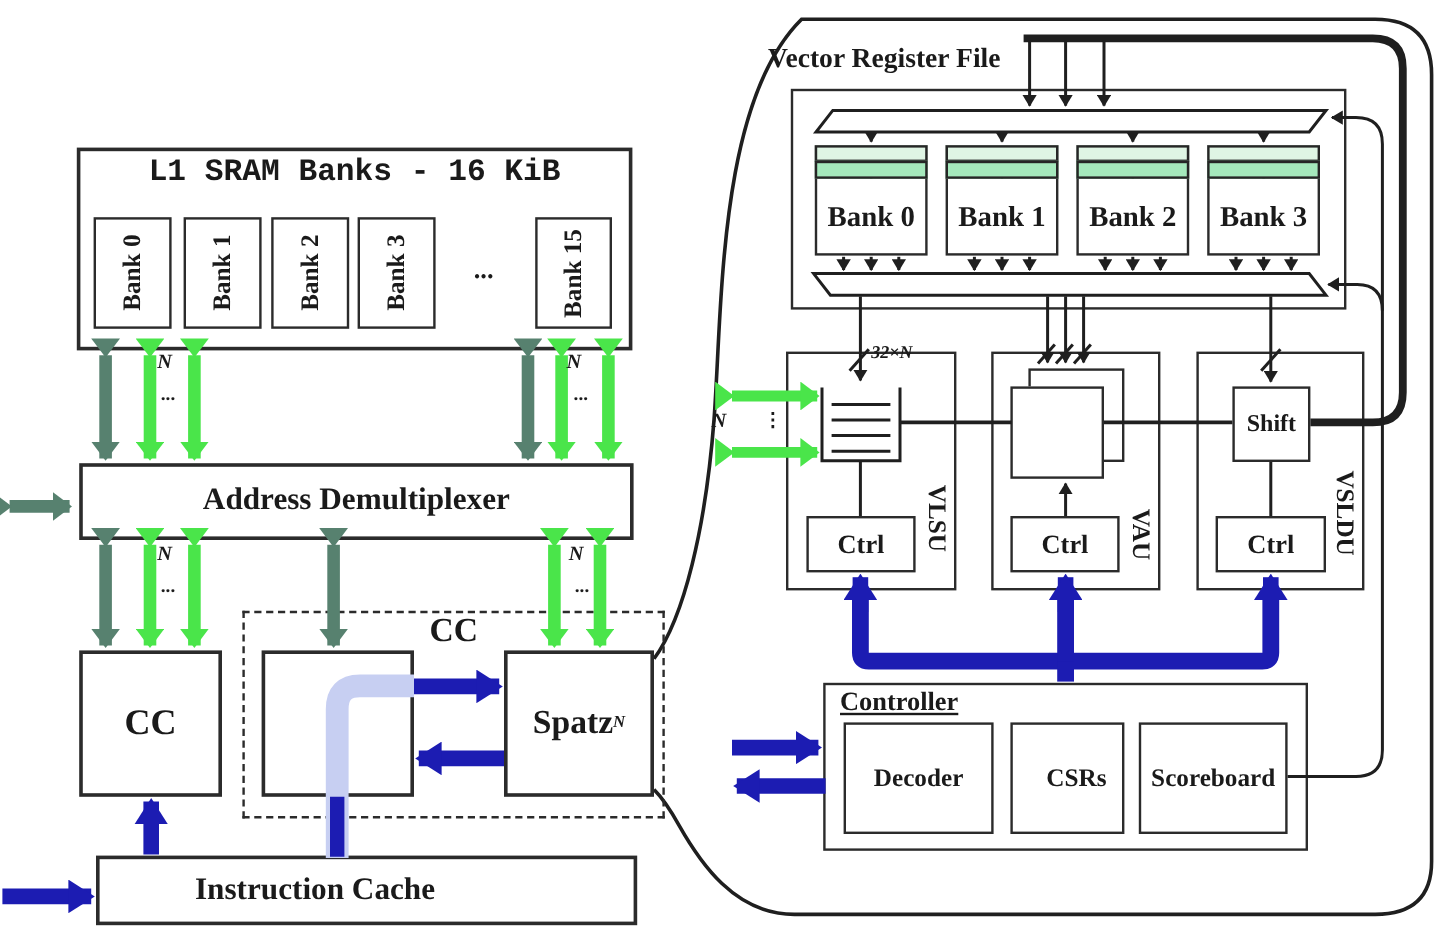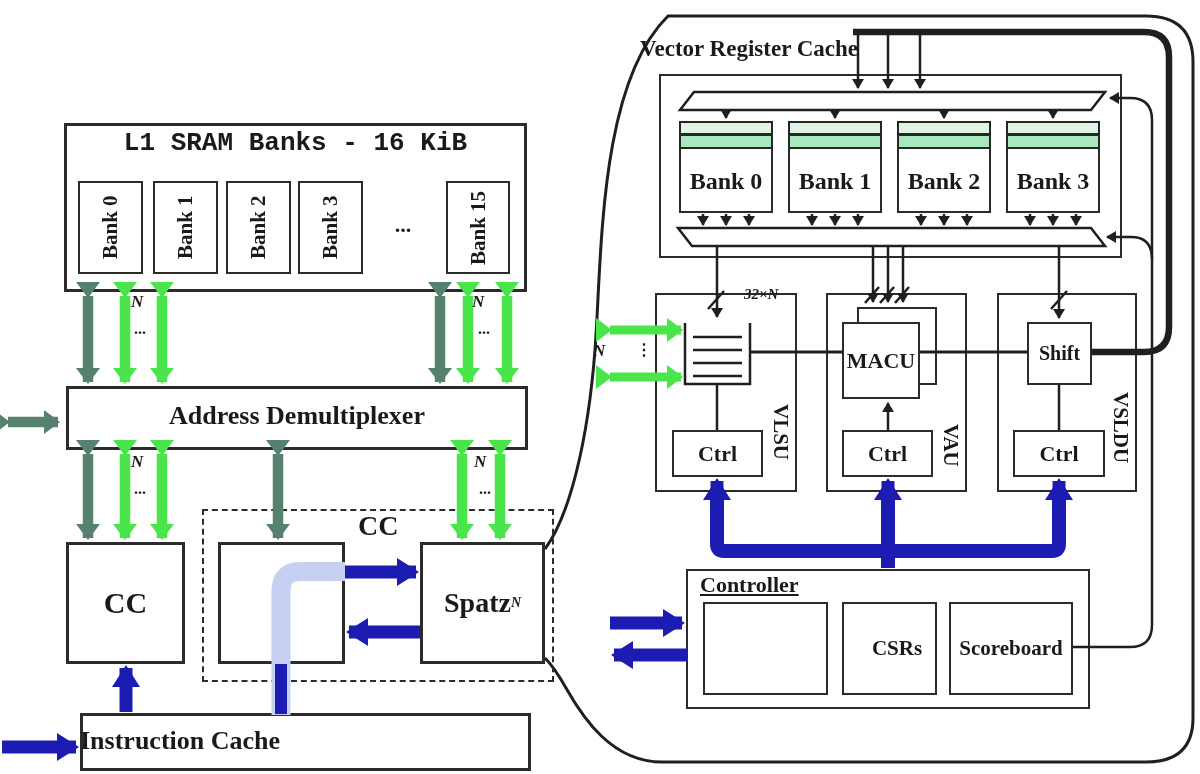--- a/index.html
+++ b/index.html
@@ -54,32 +54,32 @@
 
   <div class="box" style="left:218px;top:542px;width:127px;height:122px;"></div>
 
   <div class="box" style="left:420px;top:542px;width:125px;height:122px;"></div>
   <div class="lbl center" style="left:420px;top:542px;width:125px;height:122px;font-size:28px;">
     <span>Spatz</span>
       <span class="sub">N</span>
   </div>
 
   <div class="box" style="left:80px;top:713px;width:451px;height:58px;"></div>
-  <div class="lbl" style="left:80px;top:726px;width:365px;font-size:26px;">Instruction Cache</div>
+  <div class="lbl" style="left:80px;top:726px;width:365px;text-align:center;font-size:26px;">Instruction Cache</div>
 
   <div class="lbl it" style="left:131px;top:292px;font-size:17px;">N</div>
   <div class="lbl" style="left:134px;top:320px;font-size:16px;">...</div>
   <div class="lbl it" style="left:472px;top:292px;font-size:17px;">N</div>
   <div class="lbl" style="left:478px;top:320px;font-size:16px;">...</div>
   <div class="lbl it" style="left:131px;top:452px;font-size:17px;">N</div>
   <div class="lbl" style="left:134px;top:480px;font-size:16px;">...</div>
   <div class="lbl it" style="left:474px;top:452px;font-size:17px;">N</div>
   <div class="lbl" style="left:479px;top:480px;font-size:16px;">...</div>
 
-  <div class="lbl" style="left:640px;top:36px;font-size:23px;">Vector Register Cache</div>
+  <div class="lbl" style="left:640px;top:36px;font-size:23px;">Vector Register File</div>
   <div class="box thinbox" style="left:659px;top:74px;width:463px;height:184px;"></div>
 
   <div class="box thinbox" style="left:679px;top:121px;width:94px;height:92px;">
     <div class="greenrow" style="top:-2.5px;width:94px;height:14px;background:#DFF5E4;"></div>
     <div class="greenrow" style="top:11px;width:94px;height:15px;background:#A5E9BC;"></div>
     <div style="position:absolute;left:43.5px;top:-2px;width:2px;height:28px;background:#262626;"></div>
   </div>
   <div class="lbl center" style="left:679px;top:149px;width:94px;height:64px;font-size:24px;">Bank 0</div>
   <div class="box thinbox" style="left:788px;top:121px;width:94px;height:92px;">
     <div class="greenrow" style="top:-2.5px;width:94px;height:14px;background:#DFF5E4;"></div>
@@ -99,43 +99,43 @@
     <div style="position:absolute;left:43.5px;top:-2px;width:2px;height:28px;background:#262626;"></div>
   </div>
   <div class="lbl center" style="left:1006px;top:149px;width:94px;height:64px;font-size:24px;">Bank 3</div>
 
   <div class="box thinbox" style="left:655px;top:293px;width:142px;height:199px;"></div>
   <div class="box thinbox" style="left:826px;top:293px;width:141px;height:199px;"></div>
   <div class="box thinbox" style="left:997px;top:293px;width:140px;height:199px;"></div>
 
   <div class="box thinbox" style="left:857px;top:307px;width:80px;height:78px;"></div>
   <div class="box thinbox" style="left:842px;top:322px;width:78px;height:77px;"></div>
-  <div class="lbl center" style="left:842px;top:322px;width:78px;height:77px;font-size:22px;">MACU</div>
 
   <div class="box thinbox" style="left:1027px;top:322px;width:65px;height:63px;"></div>
   <div class="lbl center" style="left:1027px;top:322px;width:65px;height:63px;font-size:20px;">Shift</div>
 
   <div class="box thinbox" style="left:672px;top:430px;width:91px;height:47px;"></div>
   <div class="lbl center" style="left:672px;top:430px;width:91px;height:47px;font-size:22px;">Ctrl</div>
   <div class="box thinbox" style="left:842px;top:430px;width:91px;height:47px;"></div>
   <div class="lbl center" style="left:842px;top:430px;width:91px;height:47px;font-size:22px;">Ctrl</div>
   <div class="box thinbox" style="left:1013px;top:430px;width:92px;height:47px;"></div>
   <div class="lbl center" style="left:1013px;top:430px;width:92px;height:47px;font-size:22px;">Ctrl</div>
 
   <div class="lbl vrot-cw" style="left:768px;top:404px;font-size:21px;">VLSU</div>
   <div class="lbl vrot-cw" style="left:938px;top:424px;font-size:21px;">VAU</div>
   <div class="lbl vrot-cw" style="left:1108px;top:392px;font-size:21px;">VSLDU</div>
 
-  <div class="lbl it" style="left:726px;top:286px;font-size:15px;margin-left:18px;">32×N</div>
+  <div class="lbl it" style="left:726px;top:286px;font-size:15px;">32×N</div>
   <div class="lbl it" style="left:593px;top:341px;font-size:17px;">N</div>
   <div class="lbl" style="left:636px;top:340px;font-size:16px;">⋮</div>
 
   <div class="box thinbox" style="left:686px;top:569px;width:404px;height:140px;"></div>
   <div class="lbl" style="left:700px;top:572px;font-size:22px;text-decoration:underline;">Controller</div>
   <div class="box thinbox" style="left:703px;top:602px;width:125px;height:93px;"></div>
+  <div class="lbl center" style="left:703px;top:602px;width:125px;height:93px;font-size:21px;">Decoder</div>
   <div class="box thinbox" style="left:842px;top:602px;width:95px;height:93px;"></div>
   <div class="lbl center" style="left:842px;top:602px;width:110px;height:93px;font-size:21px;">CSRs</div>
   <div class="box thinbox" style="left:949px;top:602px;width:124px;height:93px;"></div>
   <div class="lbl center" style="left:949px;top:602px;width:124px;height:93px;font-size:21px;">Scoreboard</div>
 
   <svg class="layer" id="overlay" viewBox="0 0 1200 774">
     <defs>
       <marker id="mdg" markerUnits="userSpaceOnUse" markerWidth="16" markerHeight="24" refX="14" refY="12" orient="auto">
         <path d="M0,0 L16,12 L0,24 Z" fill="#57816F"></path>
         </marker>

